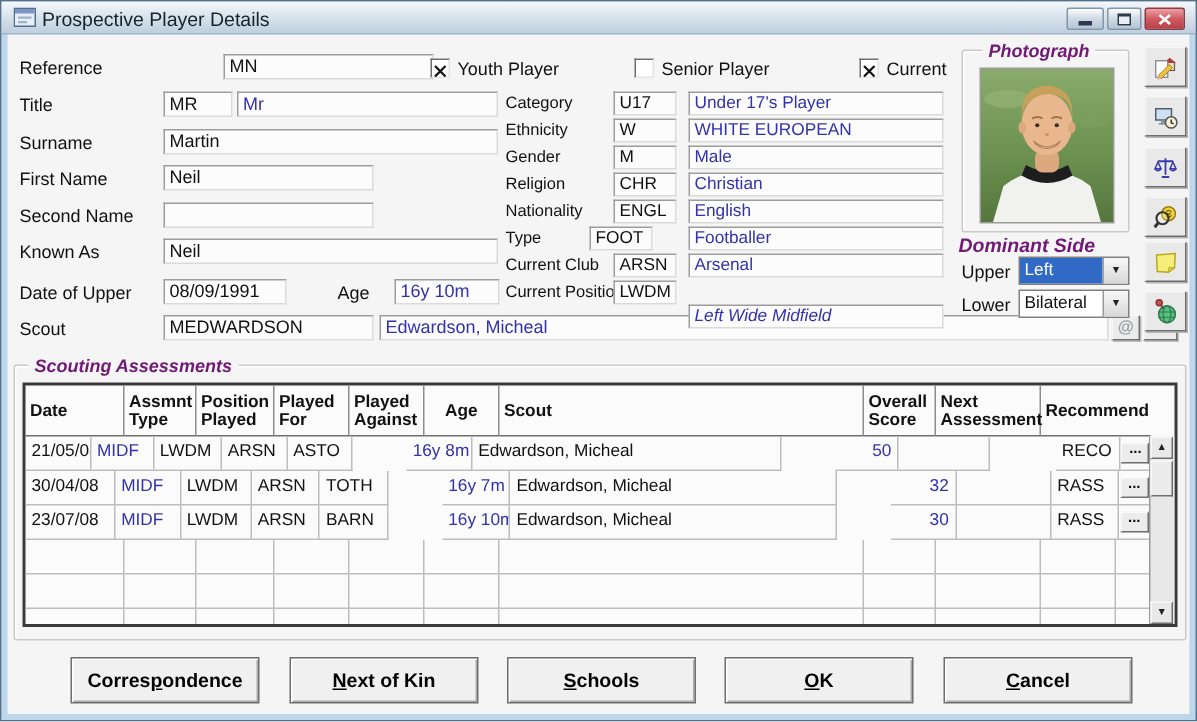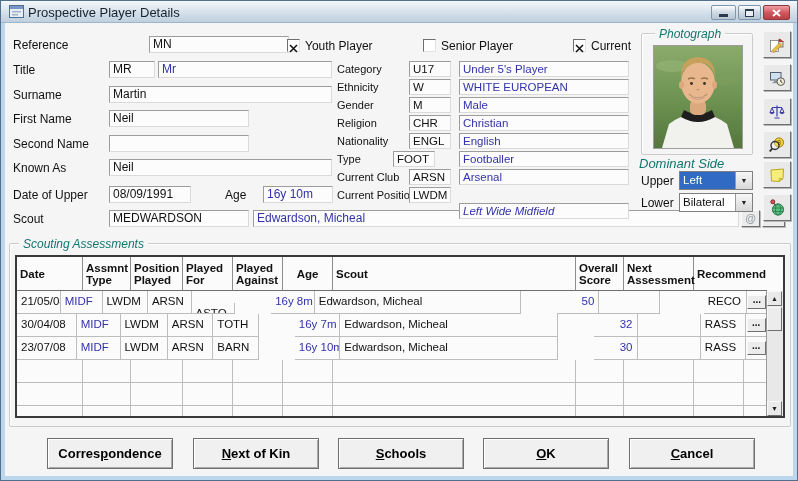--- a/index.html
+++ b/index.html
@@ -26,22 +26,22 @@
   .lbl-sm { font-size:11px; }
   .field { position:absolute; box-sizing:border-box; height:17px; background:#fcfcfc;
     border:1px solid #9c9c9c; border-bottom-color:#dadada; border-right-color:#dadada;
     font-size:12px; line-height:15px; padding:0 3px; overflow:hidden; white-space:nowrap; }
   .field-sm { height:16px; font-size:11.5px; line-height:14px; }
   .blue { color:#3232aa; }
   .cb { position:absolute; width:13px; height:13px; box-sizing:border-box; background:#fff;
     border:1px solid #6e6e6e; border-bottom-color:#e3e3e3; border-right-color:#e3e3e3; }
   .groupbox { position:absolute; box-sizing:border-box; border:1px solid #cbcbcb; border-radius:2px;
     box-shadow: inset 1px 1px 0 #ffffff; }
-  .grouplabel { position:absolute; font-size:12px; font-weight:normal; font-style:italic;
-    color:#0f766e; background:#f5f5f5; padding:0 4px; white-space:nowrap; }
+  .grouplabel { position:absolute; font-size:12px; font-weight:bold; font-style:italic;
+    color:#701a75; background:#f5f5f5; padding:0 4px; white-space:nowrap; }
   .combo { position:absolute; width:74px; height:19px; box-sizing:border-box; background:#fff;
     border:1px solid #7f7f7f; display:flex; }
   .combo-val { flex:1; font-size:11.5px; line-height:16px; padding:0 3px; overflow:hidden; white-space:nowrap; }
   .combo-val.sel { background:#316ac5; color:#fff; }
   .combo-btn { width:16px; background:linear-gradient(#f7f7f7,#d8d8d8); border-left:1px solid #9a9a9a;
     display:flex; align-items:center; justify-content:center; font-size:7px; color:#222; }
   .toolbtn { position:absolute; left:762px; width:28px; height:27px; box-sizing:border-box;
     background:#e9e9e9; border:1px solid; border-color:#f6f6f6 #6f6f6f #6f6f6f #f6f6f6;
     box-shadow:1px 1px 0 #b5b5b5; display:flex; align-items:center; justify-content:center; }
   .smallbtn { position:absolute; box-sizing:border-box; background:#ececec;
@@ -143,21 +143,21 @@
 
   <span class="cb" style="left:572px;top:38px;">
     <svg width="11" height="11" viewBox="0 0 11 11">
         <path d="M2 2 L9 9 M9 2 L2 9" stroke="#111" stroke-width="1.5"></path>
       </svg>
   </span>
   <span class="lbl" style="left:590px;top:38px;">Current</span>
 
   <span class="lbl lbl-sm" style="left:336px;top:62px;">Category</span>
   <div class="field field-sm" style="left:408px;top:60px;width:42px;">U17</div>
-  <div class="field field-sm blue" style="left:458px;top:60px;width:170px;">Under 5's Player</div>
+  <div class="field field-sm blue" style="left:458px;top:60px;width:170px;">Under 17's Player</div>
 
   <span class="lbl lbl-sm" style="left:336px;top:80px;">Ethnicity</span>
   <div class="field field-sm" style="left:408px;top:78px;width:42px;">W</div>
   <div class="field field-sm blue" style="left:458px;top:78px;width:170px;">WHITE EUROPEAN</div>
 
   <span class="lbl lbl-sm" style="left:336px;top:98px;">Gender</span>
   <div class="field field-sm" style="left:408px;top:96px;width:42px;">M</div>
   <div class="field field-sm blue" style="left:458px;top:96px;width:170px;">Male</div>
 
   <span class="lbl lbl-sm" style="left:336px;top:116px;">Religion</span>
@@ -292,21 +292,21 @@
 Assessment</div>
       <div class="hdr-cell" style="width:50px;border-right:none;">Recommend</div>
       <div class="hdr-cell" style="width:23px;border-right:none;"></div>
     </div>
 
     <div class="trow">
       <div class="tcell" style="width:50px;">21/05/08</div>
       <div class="tcell blue" style="width:48px;">MIDF</div>
       <div class="tcell" style="width:52px;">LWDM</div>
       <div class="tcell" style="width:50px;">ARSN</div>
-      <div class="tcell" style="width:50px;margin-top:12px;">ASTO</div>
+      <div class="tcell" style="width:50px;">ASTO</div>
       <div class="tcell blue r" style="width:50px;">16y 8m</div>
       <div class="tcell" style="width:243px;">Edwardson, Micheal</div>
       <div class="tcell blue r" style="width:48px;">50</div>
       <div class="tcell" style="width:70px;"></div>
       <div class="tcell" style="width:50px;margin-left:44px;">RECO</div>
       <div class="tcell" style="width:23px;padding:0;">
           <div class="dots-btn">...</div>
         </div>
     </div>
 

